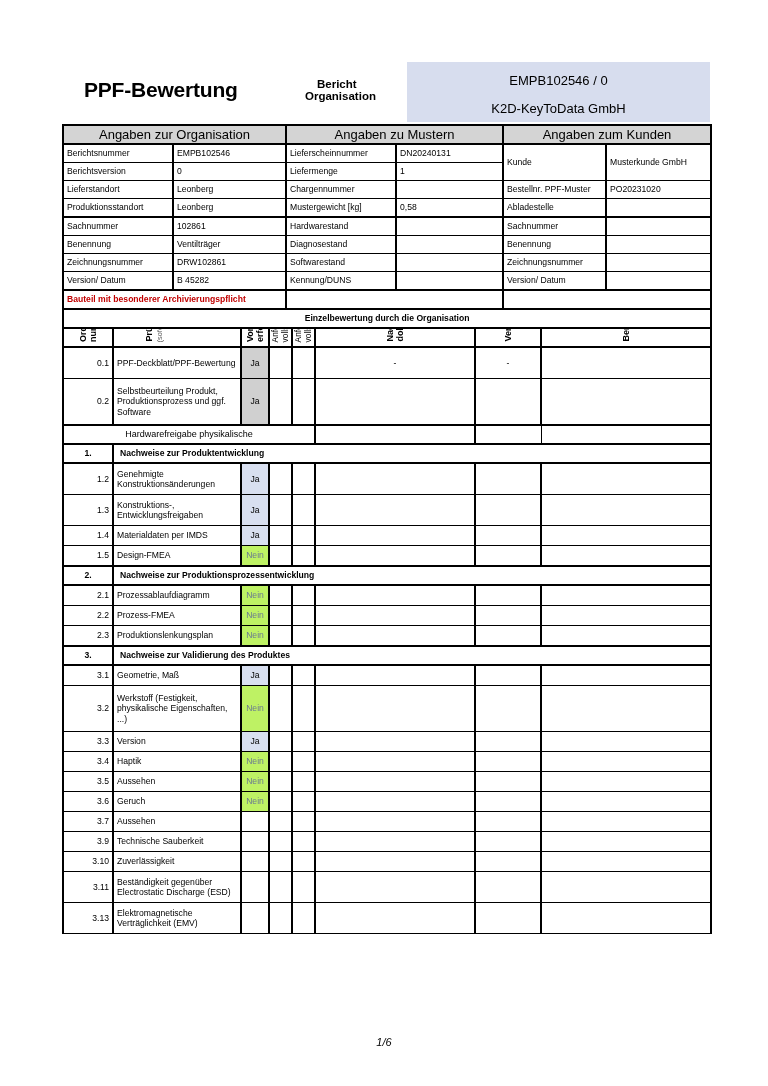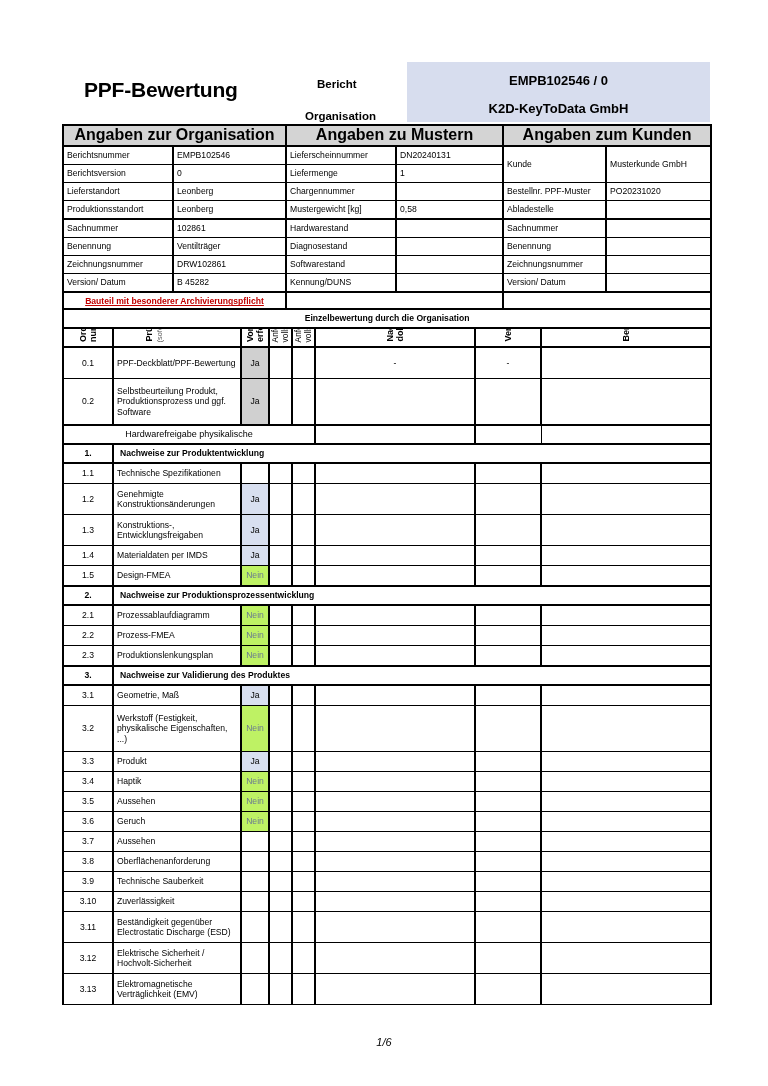--- a/index.html
+++ b/index.html
@@ -11,25 +11,24 @@
   }
   .page{position:relative;width:768px;height:1086px;overflow:hidden;}
 
   
   .topband{position:absolute;left:62px;top:62px;width:648px;height:62px;}
   .doc-title{
     position:absolute;left:22px;top:16px;
     font-size:21px;font-weight:bold;letter-spacing:-0.2px;
   }
   .lbl-bericht{position:absolute;left:243px;top:16px;font-size:11.5px;font-weight:bold;padding-left:12px;}
-  .lbl-org{position:absolute;left:243px;top:48px;font-size:11.5px;font-weight:bold;}
+  .lbl-org{position:absolute;left:243px;top:28px;font-size:11.5px;font-weight:bold;}
   .hdr-blue{
     position:absolute;left:345px;top:0px;width:303px;height:60px;
     background:#d7ddee;
-    font-weight:bold;
   }
   .hdr-blue .l1{position:absolute;top:11px;left:0;width:100%;text-align:center;font-size:13px;}
   .hdr-blue .l2{position:absolute;top:39px;left:0;width:100%;text-align:center;font-size:13px;}
 
   
   .tbl{position:absolute;border-collapse:collapse;table-layout:fixed;}
   .tbl td{
     border:1px solid #000;
     font-size:8.6px;
     padding:0 3px;
@@ -50,24 +49,24 @@
   .thick-t{border-top:2.4px solid #000 !important;}
   .thick-b{border-bottom:2.4px solid #000 !important;}
   .thick-l{border-left:2.4px solid #000 !important;}
   .thick-r{border-right:2.4px solid #000 !important;}
   .dash-b{border-bottom:1px dashed #2b2b2b !important;}
 
   
   #info{left:62px;top:124px;width:648px;}
   #info td{height:17px;}
   #info td.sec{
-    background:#d4d4d4;font-weight:bold;font-size:16px;text-align:center;height:17px;
+    background:#d4d4d4;font-weight:normal;font-size:13px;text-align:center;height:17px;
   }
   .warn{
-    background:#fdeec8;color:#c00000;font-weight:bold;font-size:8.4px;text-align:center;text-decoration:underline;
+    background:#fdeec8;color:#c00000;font-weight:bold;font-size:8.4px;text-align:left;
   }
 
   
   #main{left:62px;top:308px;width:648px;}
   #main td{height:17px;}
   .einzel{
     background:#d4d4d4;font-weight:bold;font-size:12.5px;text-align:center;height:17px;
   }
 
   
@@ -78,21 +77,21 @@
     height:93px;
   }
   .rv{
     writing-mode:vertical-rl;transform:rotate(180deg);
     font-size:9px;font-weight:bold;line-height:1.15;white-space:nowrap;
     text-align:left;
   }
   .rv.small{font-size:7.4px;font-weight:normal;color:#555;}
   .rv.thin{font-weight:normal;font-size:8.4px;}
 
-  .num{background:#e0e0e0;text-align:center;font-size:8.6px;}
+  .num{background:#e0e0e0;text-align:right;font-size:8.6px;}
   .num-b{background:#d4d4d4;text-align:center;font-size:12.5px;font-weight:bold;}
   .name{background:#ffffff;font-size:8.8px;text-align:left;padding-left:4px;}
   .vor{text-align:center;font-size:8.4px;}
   .vor.ja{background:#d8dff0;}
   .vor.nein{background:#bef264;color:#6b7a90;}
   .vor.ja-g{background:#d0d0d0;}
 
   
   .footer{
     position:absolute;left:0;top:1036px;width:768px;text-align:center;
@@ -282,30 +281,20 @@
           <td class="grey thick-l thick-t thick-b" colspan="5" style="text-align:center;font-size:9px">Hardwarefreigabe physikalische</td>
           <td class="yellow thick-l thick-t thick-b"></td>
           <td class="grey thick-l thick-t thick-b"></td>
           <td class="grey thick-t thick-b thick-r"></td>
         </tr>
         <tr>
           <td class="num-b thick-l thick-t thick-b">1.</td>
           <td class="sechdr thick-l thick-t thick-b thick-r" colspan="7" style="text-align:left;padding-left:6px">Nachweise zur Produktentwicklung</td>
         </tr>
         <tr>
-          <td class="num thick-l" style="height:19px">1.1</td>
-          <td class="name thick-l">Technische Spezifikationen</td>
-          <td class="greyL thick-l ctr"></td>
-          <td class="greyL thick-l"></td>
-          <td class="greyL thick-l"></td>
-          <td class="greyL thick-l ctr"></td>
-          <td class="greyL thick-l ctr"></td>
-          <td class="greyL thick-l thick-r"></td>
-        </tr>
-        <tr>
           <td class="num thick-l" style="height:30px">1.2</td>
           <td class="name thick-l">Genehmigte Konstruktionsänderungen</td>
           <td class="vor ja thick-l ctr">Ja</td>
           <td class="white thick-l"></td>
           <td class="white thick-l"></td>
           <td class="yellow thick-l ctr"></td>
           <td class="yellow thick-l ctr"></td>
           <td class="greyL thick-l thick-r"></td>
         </tr>
         <tr>
@@ -391,21 +380,21 @@
           <td class="name thick-l">Werkstoff (Festigkeit, physikalische Eigenschaften, ...)</td>
           <td class="vor nein thick-l ctr">Nein</td>
           <td class="greyL thick-l"></td>
           <td class="greyL thick-l"></td>
           <td class="greyL thick-l ctr"></td>
           <td class="greyL thick-l ctr"></td>
           <td class="greyL thick-l thick-r"></td>
         </tr>
         <tr>
           <td class="num thick-l" style="height:19px">3.3</td>
-          <td class="name thick-l">Produkt</td>
+          <td class="name thick-l">Version</td>
           <td class="vor ja thick-l ctr">Ja</td>
           <td class="white thick-l"></td>
           <td class="white thick-l"></td>
           <td class="yellow thick-l ctr"></td>
           <td class="yellow thick-l ctr"></td>
           <td class="greyL thick-l thick-r"></td>
         </tr>
         <tr>
           <td class="num thick-l" style="height:19px">3.4</td>
           <td class="name thick-l">Haptik</td>
@@ -440,30 +429,20 @@
           <td class="num thick-l" style="height:19px">3.7</td>
           <td class="name thick-l">Aussehen</td>
           <td class="greyL thick-l ctr"></td>
           <td class="greyL thick-l"></td>
           <td class="greyL thick-l"></td>
           <td class="greyL thick-l ctr"></td>
           <td class="greyL thick-l ctr"></td>
           <td class="greyL thick-l thick-r"></td>
         </tr>
         <tr>
-          <td class="num thick-l" style="height:19px">3.8</td>
-          <td class="name thick-l">Oberflächenanforderung</td>
-          <td class="greyL thick-l ctr"></td>
-          <td class="greyL thick-l"></td>
-          <td class="greyL thick-l"></td>
-          <td class="greyL thick-l ctr"></td>
-          <td class="greyL thick-l ctr"></td>
-          <td class="greyL thick-l thick-r"></td>
-        </tr>
-        <tr>
           <td class="num thick-l" style="height:19px">3.9</td>
           <td class="name thick-l">Technische Sauberkeit</td>
           <td class="greyL thick-l ctr"></td>
           <td class="greyL thick-l"></td>
           <td class="greyL thick-l"></td>
           <td class="greyL thick-l ctr"></td>
           <td class="greyL thick-l ctr"></td>
           <td class="greyL thick-l thick-r"></td>
         </tr>
         <tr>
@@ -480,30 +459,20 @@
           <td class="num thick-l" style="height:30px">3.11</td>
           <td class="name thick-l">Beständigkeit gegenüber Electrostatic Discharge (ESD)</td>
           <td class="greyL thick-l ctr"></td>
           <td class="greyL thick-l"></td>
           <td class="greyL thick-l"></td>
           <td class="greyL thick-l ctr"></td>
           <td class="greyL thick-l ctr"></td>
           <td class="greyL thick-l thick-r"></td>
         </tr>
         <tr>
-          <td class="num thick-l" style="height:30px">3.12</td>
-          <td class="name thick-l">Elektrische Sicherheit / Hochvolt-Sicherheit</td>
-          <td class="greyL thick-l ctr"></td>
-          <td class="greyL thick-l"></td>
-          <td class="greyL thick-l"></td>
-          <td class="greyL thick-l ctr"></td>
-          <td class="greyL thick-l ctr"></td>
-          <td class="greyL thick-l thick-r"></td>
-        </tr>
-        <tr>
           <td class="num thick-l" style="height:30px">3.13</td>
           <td class="name thick-l">Elektromagnetische Verträglichkeit (EMV)</td>
           <td class="greyL thick-l ctr"></td>
           <td class="greyL thick-l"></td>
           <td class="greyL thick-l"></td>
           <td class="greyL thick-l ctr"></td>
           <td class="greyL thick-l ctr"></td>
           <td class="greyL thick-l thick-r"></td>
         </tr>
       </tbody>

